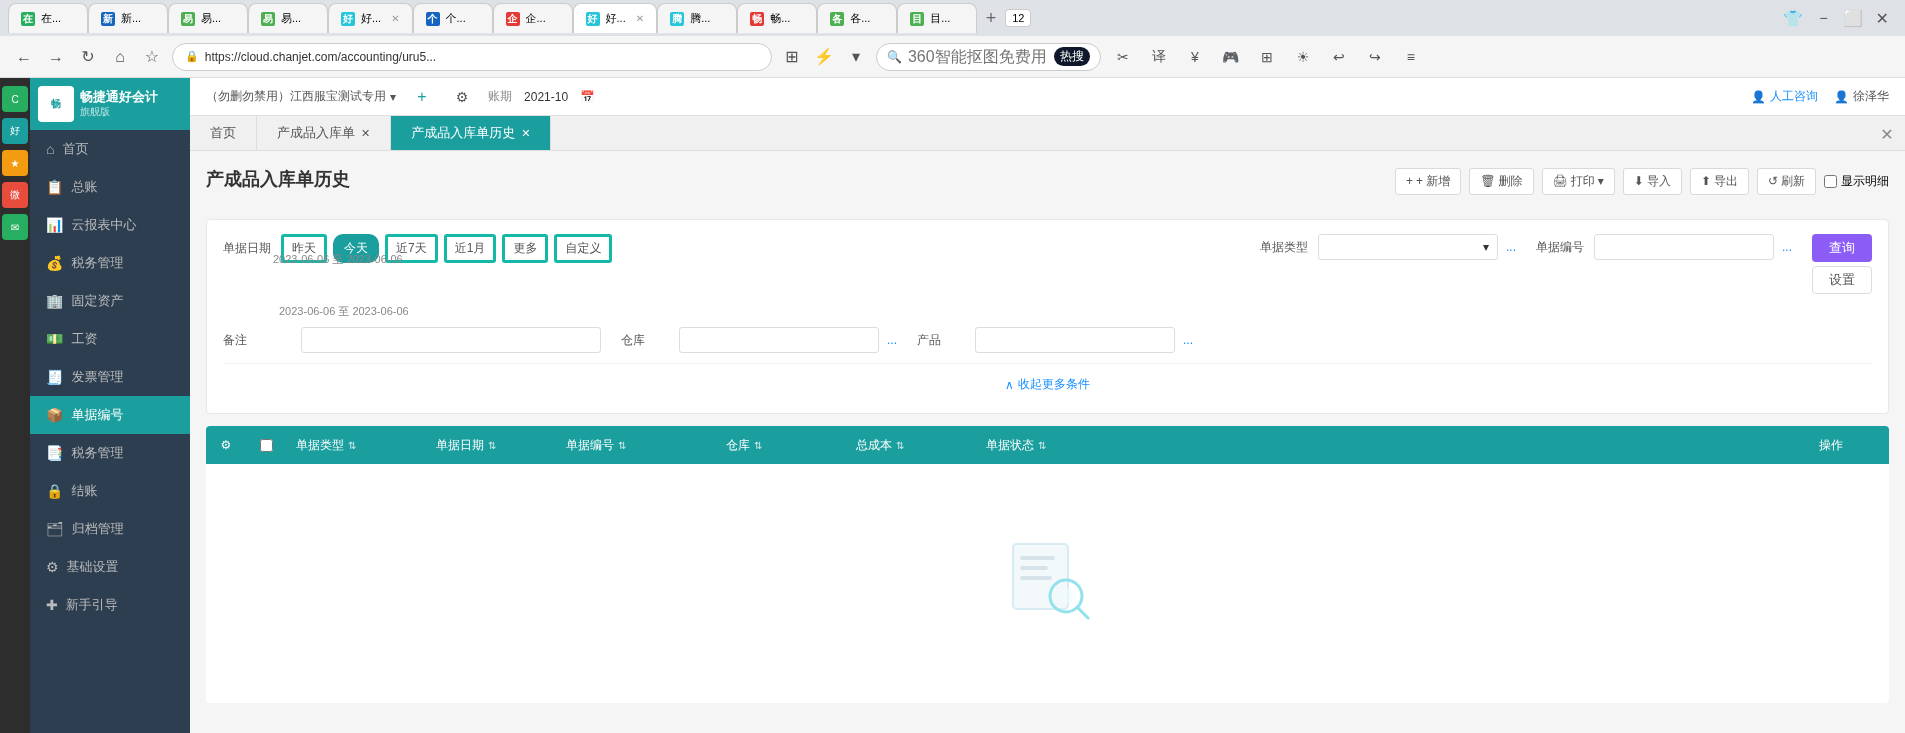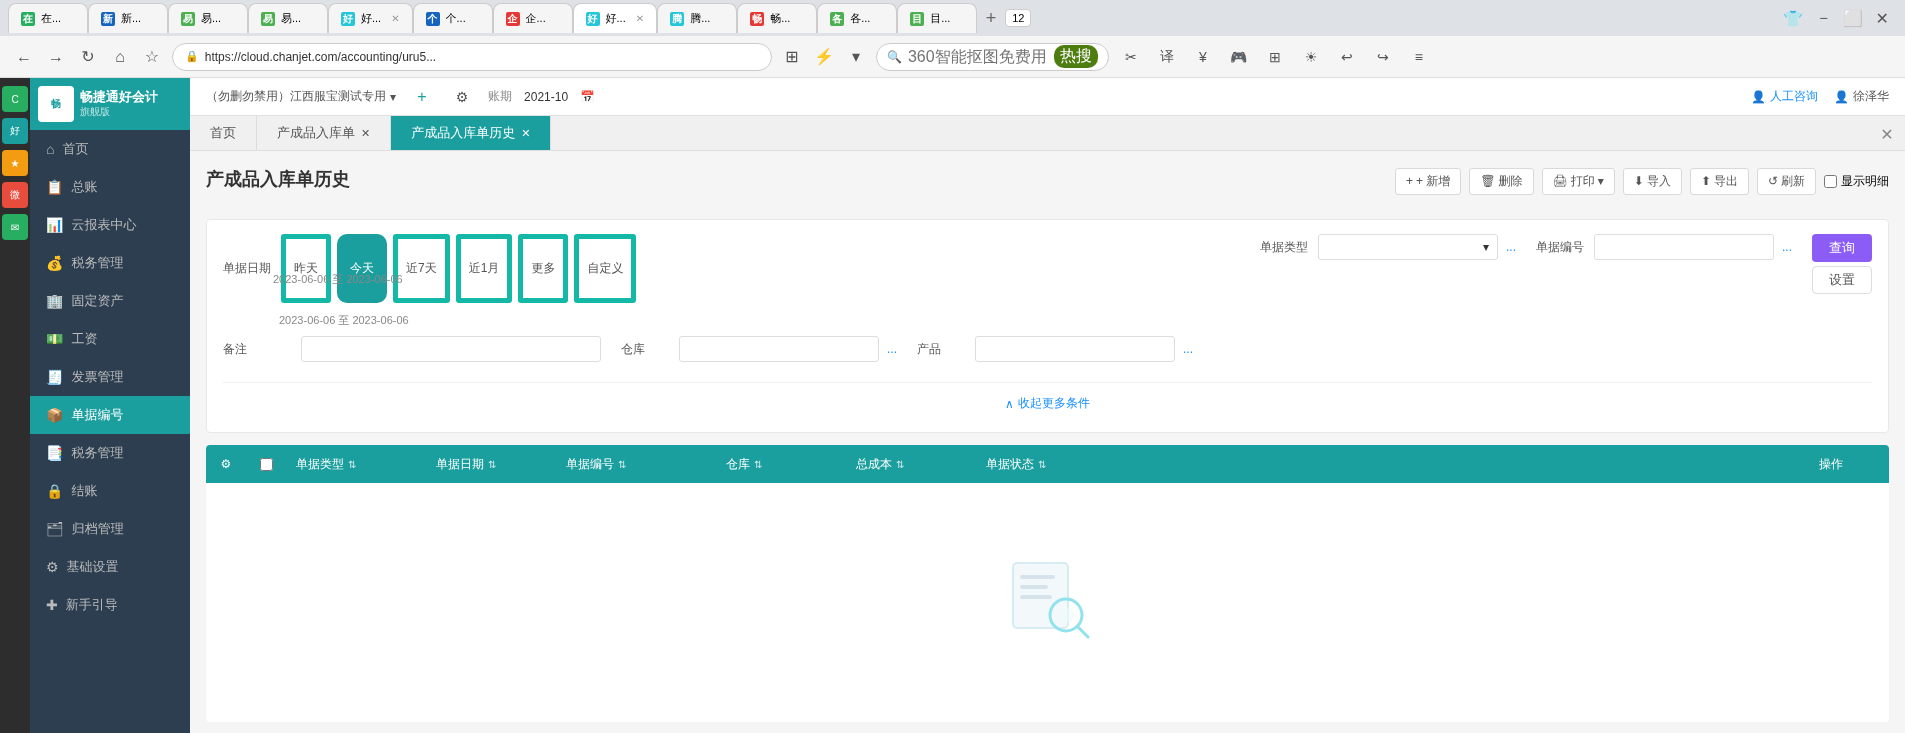--- a/index.html
+++ b/index.html
@@ -18,21 +18,21 @@
     .tab-spacer { flex: 1; }
     .tab-win-controls { display: flex; align-items: center; gap: 12px; padding-right: 8px; font-size: 16px; color: #555; cursor: pointer; }
 
     .browser-addressbar { display: flex; align-items: center; height: 42px; background: #f5f5f5; padding: 0 12px; gap: 8px; border-bottom: 1px solid #ddd; }
     .nav-btn { width: 24px; height: 24px; display: flex; align-items: center; justify-content: center; cursor: pointer; color: #555; font-size: 16px; border-radius: 50%; }
     .address-bar { flex: 1; max-width: 600px; height: 28px; background: #fff; border: 1px solid #ccc; border-radius: 14px; display: flex; align-items: center; padding: 0 12px; gap: 6px; font-size: 12px; color: #333; }
     .address-bar .lock-icon { color: #4caf50; font-size: 11px; }
     .address-text { overflow: hidden; text-overflow: ellipsis; white-space: nowrap; color: #333; }
     .search-bar { display: flex; align-items: center; background: #fff; border: 1px solid #ccc; border-radius: 14px; padding: 2px 10px; gap: 6px; height: 28px; }
     .search-bar input { border: none; outline: none; font-size: 16px; width: 140px; }
-    .hot-search { background: #4d7c0f; color: white; border-radius: 10px; padding: 1px 6px; font-size: 16px; }
+    .hot-search { background: #0f172a; color: white; border-radius: 10px; padding: 1px 6px; font-size: 12px; }
     .toolbar-icon-btn { width: 28px; height: 28px; display: flex; align-items: center; justify-content: center; cursor: pointer; border-radius: 4px; font-size: 14px; color: #555; }
 
     
     .app-layout { display: flex; height: calc(733px - 78px); }
 
     
     .app-bar { width: 30px; background: #2d2d2d; display: flex; flex-direction: column; align-items: center; padding: 8px 0; gap: 6px; }
     .app-icon { width: 26px; height: 26px; border-radius: 4px; display: flex; align-items: center; justify-content: center; cursor: pointer; font-size: 14px; }
 
     
@@ -69,21 +69,21 @@
     .page-title { font-size: 18px; font-weight: bold; color: #333; margin-bottom: 16px; }
 
     
     .action-bar { display: flex; align-items: center; gap: 8px; margin-bottom: 12px; flex-wrap: wrap; }
     .action-btn { display: flex; align-items: center; gap: 3px; padding: 4px 10px; border: 1px solid #d9d9d9; background: #fff; border-radius: 3px; cursor: pointer; font-size: 12px; color: #555; }
 
     
     .filter-section { background: #fff; border: 1px solid #e8e8e8; border-radius: 4px; padding: 14px 16px; margin-bottom: 12px; }
     .filter-label { color: #555; font-size: 12px; min-width: 50px; }
     .date-filter { display: flex; align-items: center; gap: 6px; }
-    .date-btn { padding: 21px 8px; border: 5px solid #14b8a6; border-radius: 3px; cursor: pointer; font-size: 12px; color: #555; background: #fff; }
+    .date-btn { padding: 3px 8px; border: 3px solid #14b8a6; border-radius: 3px; cursor: pointer; font-size: 12px; color: #555; background: #fff; }
     .date-btn.active { background: #1a9e9e; color: white; border-color: #1a9e9e; border-radius: 10px; }
     .filter-select { display: flex; align-items: center; min-width: 200px; height: 26px; border: 1px solid #ddd; border-radius: 3px; padding: 0 8px; background: #fff; cursor: pointer; font-size: 12px; color: #333; justify-content: space-between; }
     .filter-input { height: 26px; border: 1px solid #ddd; border-radius: 3px; padding: 0 8px; font-size: 12px; width: 180px; }
     .note-label { color: #555; font-size: 12px; min-width: 70px; }
     .note-input { height: 26px; border: 1px solid #ddd; border-radius: 3px; padding: 0 8px; font-size: 12px; width: 300px; }
     .collapse-btn { display: flex; align-items: center; gap: 4px; color: #1890ff; font-size: 12px; cursor: pointer; justify-content: center; padding: 6px; }
 
     
     .data-table { background: #fff; border-radius: 4px; overflow: hidden; }
     .table-header { display: flex; align-items: center; background: #1a9e9e; color: #fff; height: 38px; font-size: 12px; }
@@ -391,21 +391,21 @@
           <div class="query-settings">
             <button class="query-btn">查询</button>
             <button class="settings-btn">设置</button>
           </div>
         </div>
 
         <div style="margin-bottom:8px;margin-left:56px;font-size:11px;color:#888;">
           <span>2023-06-06 至 2023-06-06</span>
         </div>
 
-        <div style="display:flex;gap:20px;margin-bottom:20px;">
+        <div style="display:flex;gap:20px;margin-bottom:10px;">
           <div style="display:flex;align-items:center;gap:8px;">
             <span class="note-label">备注</span>
             <input class="note-input" type="text" style="">
           </div>
           <div style="display:flex;align-items:center;gap:8px;">
             <span class="filter-label">仓库</span>
             <div class="filter-select">
               <span></span>
             </div>
             <span style="color:#1890ff;cursor:pointer">...</span>

